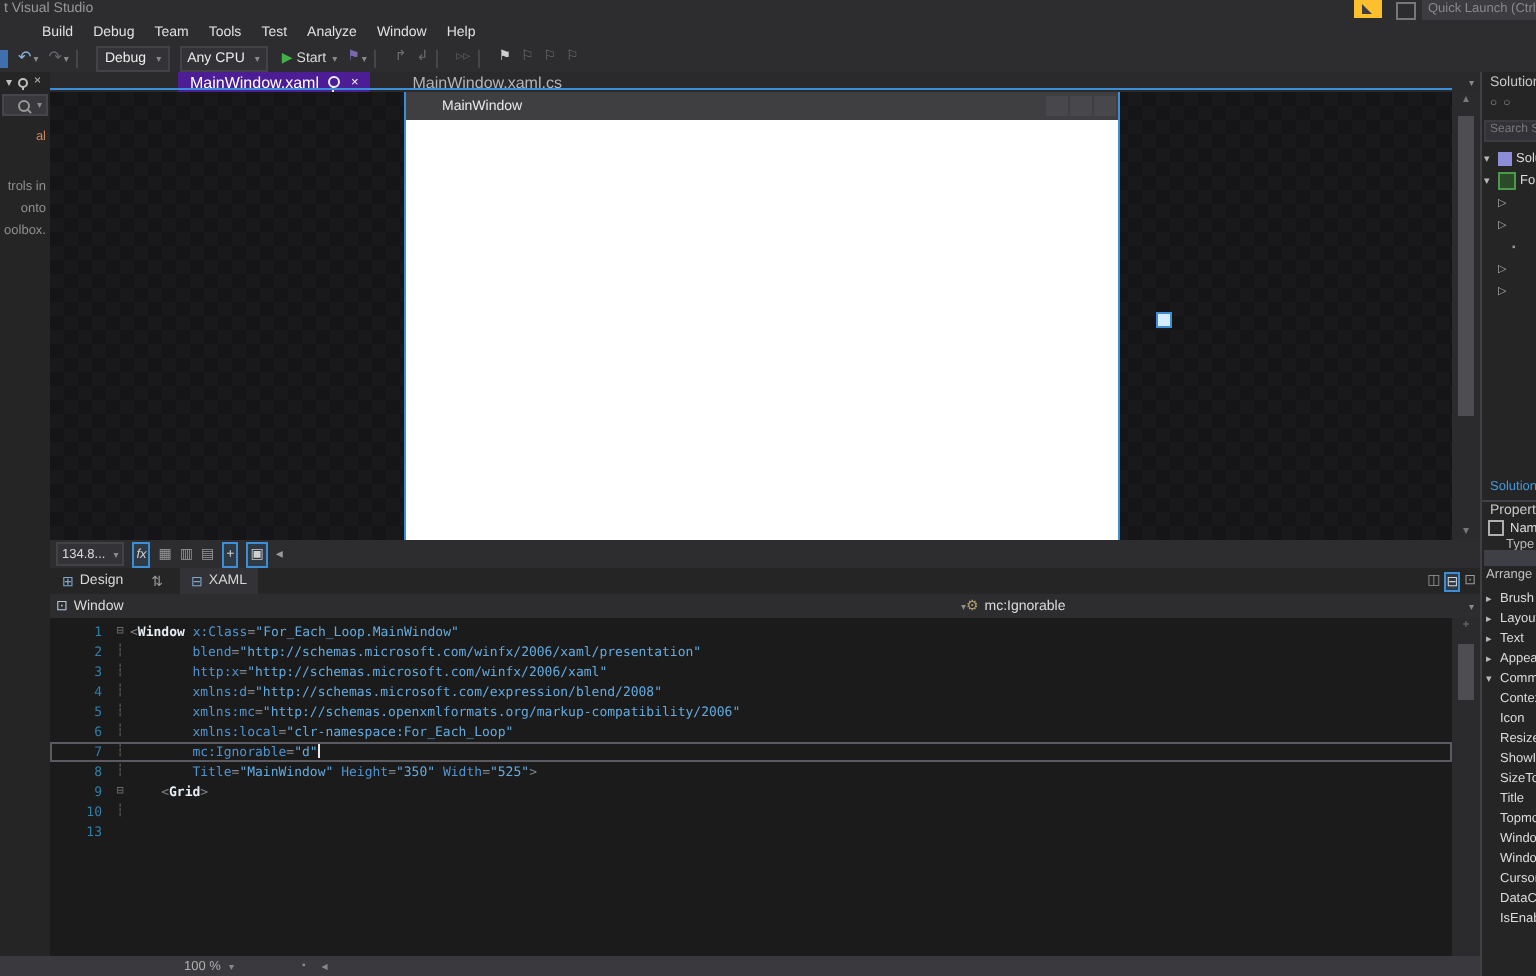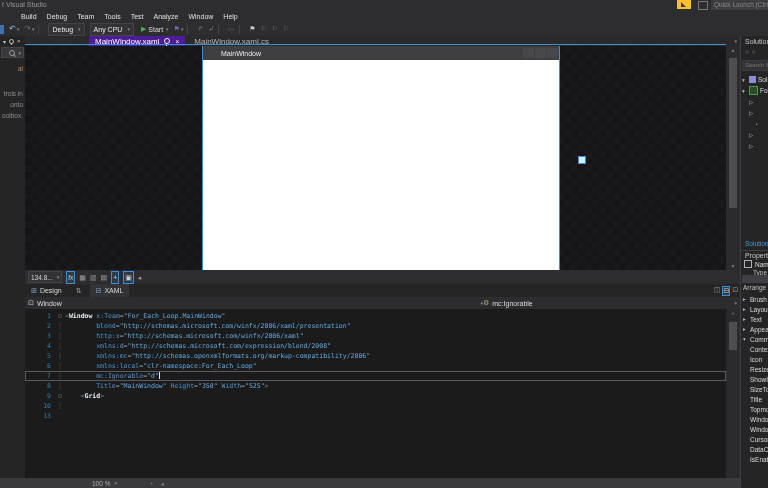--- a/index.html
+++ b/index.html
@@ -27,21 +27,21 @@
        padding:0 3px;margin-left:5px;color:#ececec;gap:4px;white-space:nowrap}
   #start-group{display:flex;align-items:center;margin-left:7px;gap:2px}
   #start-play{color:#43b04a;font-size:7px}
   .tico{font-size:7px;color:#6e6e6e;margin-left:5px;line-height:10px}
   #partial-ic{width:4px;height:9px;background:#3f6fae;flex:none}
   
   #tabrow{position:absolute;left:25px;top:36px;width:715px;height:10px;background:#2a2a2d;display:flex;align-items:stretch}
   #tabrow .spacer{width:64px;flex:none}
   .tab{display:flex;align-items:center;padding:0 6px;font-size:8px;gap:3px;white-space:nowrap}
   .tab.active{background:#4c1d95;color:#fff}
-  .tab.inactive{color:#b5b5b5;padding:0 9px}
+  .tab.inactive{color:#b5b5b5;padding:0 21px}
   .pin{display:inline-block;width:4px;height:4px;border:1px solid #e8f2ff;border-radius:50%;position:relative;margin:0 2px}
   .pin:after{content:"";position:absolute;top:4px;left:1px;width:1px;height:3px;background:#e8f2ff}
   .tx{font-size:6.5px}
   #tablist-car{margin-left:auto;align-self:center;margin-right:3px;color:#8a8a8a;font-size:5px}
   
   #artline{position:absolute;left:25px;top:44px;width:701px;height:1px;background:#3a8fd8}
   
   #leftpane{position:absolute;left:0;top:36px;width:25px;height:442px;background:#252526;overflow:hidden}
   #lp-head{height:10px;display:flex;align-items:center;gap:3px;padding-left:3px;color:#c0c0c0;font-size:6px}
   .pin2{display:inline-block;width:3px;height:3px;border:1px solid #c0c0c0;border-radius:50%;position:relative}
@@ -306,21 +306,21 @@
     </div>
     <div id="bc-mem">
       <span class="wrench">⚙</span>
       <span>mc:Ignorable</span>
       <span class="car">▾</span>
     </div>
   </div>
 
   <div id="editor">
     <div>
-        <div class="cl"><span class="ln">1</span><span class="fold">⊟</span><span class="ct" style="padding-left: 0px;"><span class="tk-d">&lt;</span><span class="tk-e">Window</span><span class="tk-p"> </span><span class="tk-a">x:Team</span><span class="tk-d">=</span><span class="tk-v">"For_Each_Loop.MainWindow"</span></span></div>
+        <div class="cl"><span class="ln">1</span><span class="fold">⊟</span><span class="ct" style="padding-left: 0px;"><span class="tk-d">&lt;</span><span class="tk-e">Window</span><span class="tk-p"> </span><span class="tk-a">x:Class</span><span class="tk-d">=</span><span class="tk-v">"For_Each_Loop.MainWindow"</span></span></div>
         <div class="cl"><span class="ln">2</span><span class="fold">┆</span><span class="ct" style="padding-left: 31.2px;"><span class="tk-a">blend</span><span class="tk-d">=</span><span class="tk-v">"http://schemas.microsoft.com/winfx/2006/xaml/presentation"</span></span></div>
         <div class="cl"><span class="ln">3</span><span class="fold">┆</span><span class="ct" style="padding-left: 31.2px;"><span class="tk-a">http:x</span><span class="tk-d">=</span><span class="tk-v">"http://schemas.microsoft.com/winfx/2006/xaml"</span></span></div>
         <div class="cl"><span class="ln">4</span><span class="fold">┆</span><span class="ct" style="padding-left: 31.2px;"><span class="tk-a">xmlns:d</span><span class="tk-d">=</span><span class="tk-v">"http://schemas.microsoft.com/expression/blend/2008"</span></span></div>
         <div class="cl"><span class="ln">5</span><span class="fold">┆</span><span class="ct" style="padding-left: 31.2px;"><span class="tk-a">xmlns:mc</span><span class="tk-d">=</span><span class="tk-v">"http://schemas.openxmlformats.org/markup-compatibility/2006"</span></span></div>
         <div class="cl"><span class="ln">6</span><span class="fold">┆</span><span class="ct" style="padding-left: 31.2px;"><span class="tk-a">xmlns:local</span><span class="tk-d">=</span><span class="tk-v">"clr-namespace:For_Each_Loop"</span></span></div>
         <div class="cl cur"><span class="ln">7</span><span class="fold">┆</span><span class="ct" style="padding-left: 31.2px;"><span class="tk-a">mc:Ignorable</span><span class="tk-d">=</span><span class="tk-v">"d"</span><span class="caret"></span></span></div>
         <div class="cl"><span class="ln">8</span><span class="fold">┆</span><span class="ct" style="padding-left: 31.2px;"><span class="tk-a">Title</span><span class="tk-d">=</span><span class="tk-v">"MainWindow"</span><span class="tk-p"> </span><span class="tk-a">Height</span><span class="tk-d">=</span><span class="tk-v">"350"</span><span class="tk-p"> </span><span class="tk-a">Width</span><span class="tk-d">=</span><span class="tk-v">"525"</span><span class="tk-d">&gt;</span></span></div>
         <div class="cl"><span class="ln">9</span><span class="fold">⊟</span><span class="ct" style="padding-left: 15.6px;"><span class="tk-d">&lt;</span><span class="tk-e">Grid</span><span class="tk-d">&gt;</span></span></div>
         <div class="cl"><span class="ln">10</span><span class="fold">┆</span><span class="ct" style="padding-left: 0px;"></span></div>
         <div class="cl"><span class="ln">13</span><span class="fold"></span><span class="ct" style="padding-left: 0px;"></span></div>

